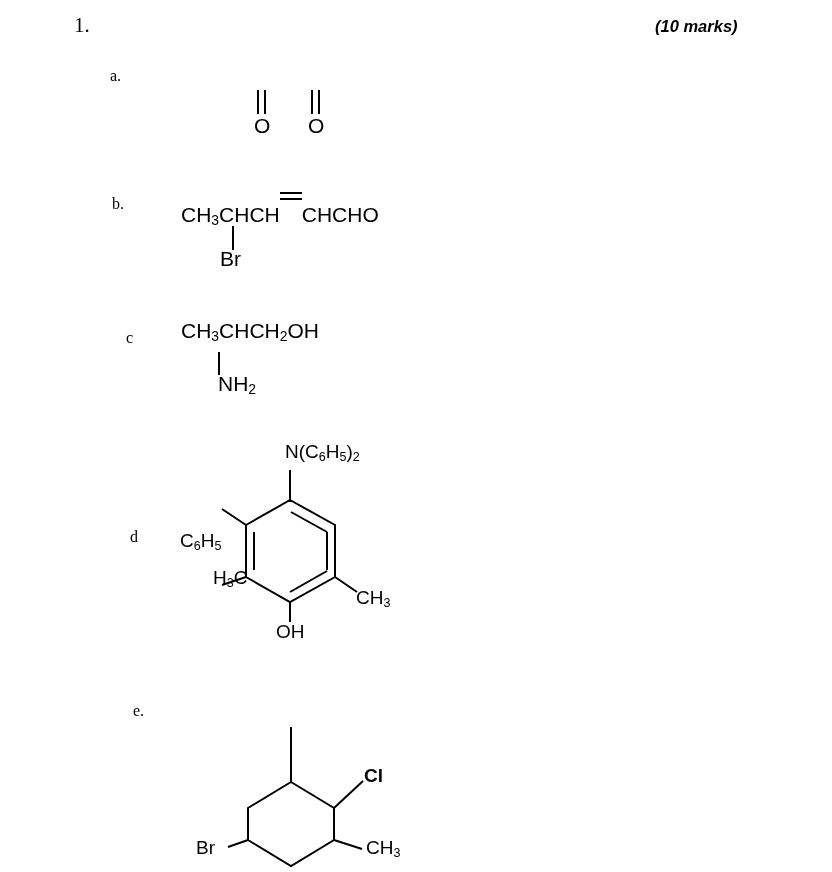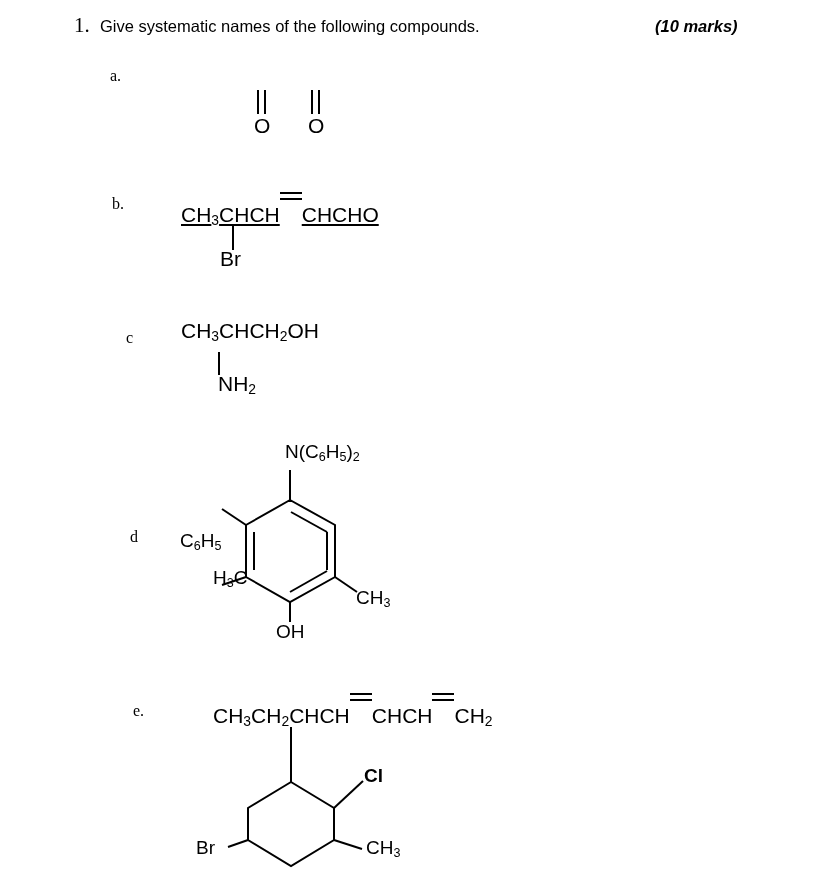--- a/index.html
+++ b/index.html
@@ -135,41 +135,40 @@
     stroke-width: 2;
     fill: none;
   }
 </style>
 </head>
 <body>
 
 <div class="page">
 
   <div class="q-number">1.</div>
-  <div class="q-text">Give systematic names of the following compounds.</div>
   <div class="marks">(10 marks)</div>
 
   <div class="item-letter" style="left:110px; top:68px;">a.</div>
 
 
   <div class="co-dbond" style="left:257px; top:90px; height:24px;">
       <i class="l"></i>
       <i class="r"></i>
     </div>
   <div class="co-dbond" style="left:311px; top:90px; height:24px;">
       <i class="l"></i>
       <i class="r"></i>
     </div>
 
   <div class="small-lbl" style="left:254px; top:115px; font-size:21px;">O</div>
   <div class="small-lbl" style="left:308px; top:115px; font-size:21px;">O</div>
 
   <div class="item-letter" style="left:112px; top:196px;">b.</div>
 
-  <div class="formula" style="left:181px; top:201px;text-decoration:underline;">
+  <div class="formula" style="left:181px; top:201px;">
     <span>CH</span><sub>3</sub><span>CHCH</span><span class="dbl"></span><span>CHCHO</span>
   </div>
 
   <div class="vbond" style="left:232px; top:226px; height:24px;"></div>
   <div class="small-lbl" style="left:220px; top:248px; font-size:21px;">Br</div>
 
   <div class="item-letter" style="left:126px; top:330px;">c</div>
 
   <div class="formula" style="left:173px; top:320px;margin-left:8px;">
     <span>CH</span><sub>3</sub><span>CHCH</span><sub>2</sub><span>OH</span>
@@ -205,23 +204,20 @@
   <div class="small-lbl" style="left:180px; top:491px;margin-top:40px;"><span>C</span><sub>6</sub><span>H</span><sub>5</sub></div>
 
   <div class="small-lbl" style="left:185px; top:568px;margin-left:28px;"><span>H</span><sub>3</sub><span>C</span></div>
 
   <div class="small-lbl" style="left:276px; top:622px;">OH</div>
 
   <div class="small-lbl" style="left:356px; top:588px;"><span>CH</span><sub>3</sub></div>
 
   <div class="item-letter" style="left:133px; top:703px;">e.</div>
 
-  <div class="formula" style="left:213px; top:702px;">
-    <span>CH</span><sub>3</sub><span>CH</span><sub>2</sub><span>CHCH</span><span class="dbl"></span><span>CHCH</span><span class="dbl"></span><span>CH</span><sub>2</sub>
-  </div>
 
   <svg class="struct" style="left:0px; top:0px; width:560px; height:880px;" viewBox="0 0 560 880">
 
     <line x1="291" y1="727" x2="291" y2="782"></line>
 
     <polyline points="291,782 334,808 334,840 291,866 248,840 248,808 291,782"></polyline>
 
     <line x1="334" y1="808" x2="363" y2="781"></line>
     <line x1="334" y1="840" x2="362" y2="849"></line>
     <line x1="248" y1="840" x2="228" y2="847"></line>

